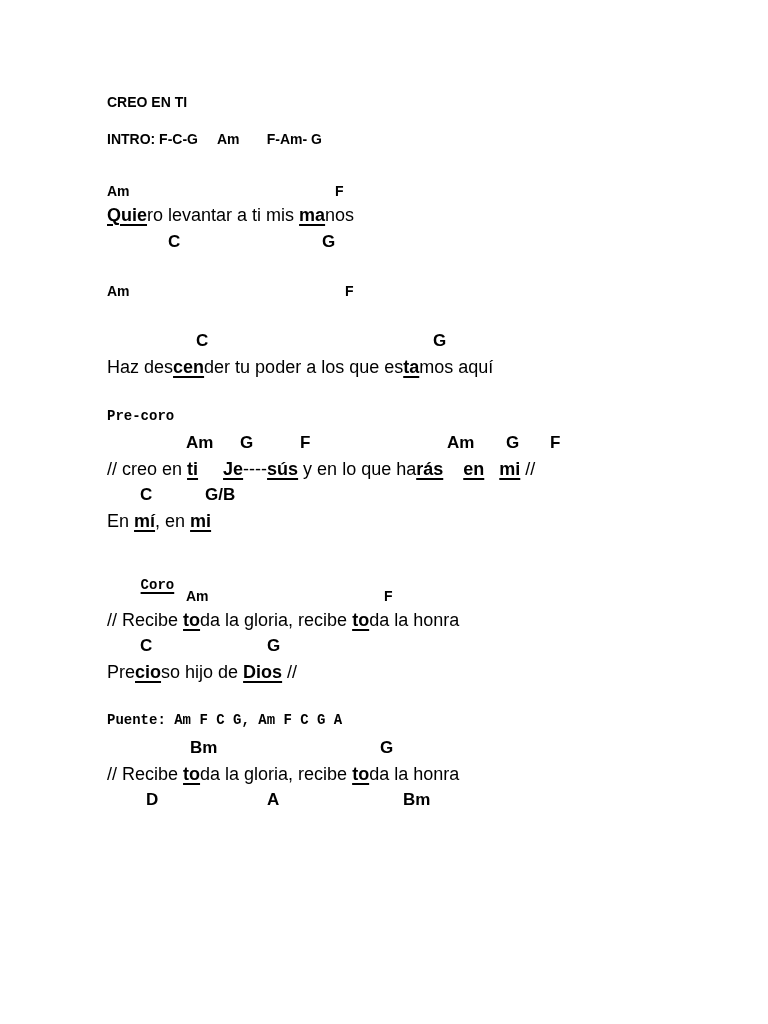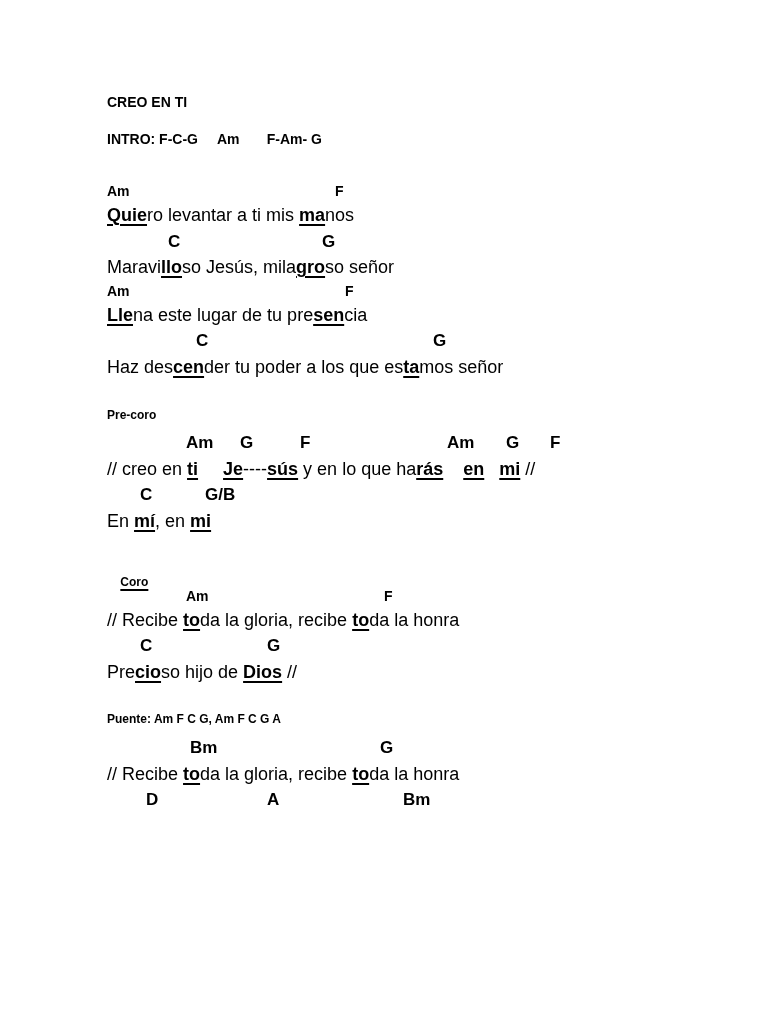--- a/index.html
+++ b/index.html
@@ -4,39 +4,37 @@
 <style>
   html, body { margin: 0; padding: 0; background: #ffffff; }
   body { width: 768px; height: 1024px; position: relative; overflow: hidden;
          font-family: "Liberation Sans", sans-serif; color: #000000; }
   .page { position: absolute; left: 0; top: 0; width: 665px; height: 1024px; background: #ffffff; }
   .line { position: absolute; white-space: pre; line-height: 1; }
   .title { font-size: 14px; font-weight: bold; }
   .chord { font-size: 14px; font-weight: bold; position: absolute; white-space: pre; line-height: 1; }
   .chord-lg { font-size: 17px; font-weight: bold; position: absolute; white-space: pre; line-height: 1; }
   .lyric { font-size: 18px; }
-  .section { font-size: 12px; font-weight: bold; }
+  .section { font-size: 14px; font-weight: bold; font-family: Liberation Mono, monospace; }
   .u { font-weight: bold; text-decoration: underline; text-decoration-thickness: 2px; text-underline-offset: 3px; }
   .b { font-weight: bold; }
 </style>
 </head>
 <body>
 
 <div class="page">
   <div class="line title" style="left:107px; top:95px;">CREO EN TI</div>
   <div class="line title" style="left:107px; top:132px;">INTRO: F-C-G     Am       F-Am- G</div>
 
   <div class="line" style="top:184px;"><span class="chord" style="left: 107px; top: 0px;">Am</span><span class="chord" style="left: 335px; top: 0px;">F</span></div>
   <div class="line lyric" style="left:107px; top:206px;"><span class="u">Quie</span><span>ro levantar a ti mis </span><span class="u">ma</span><span>nos</span></div>
   <div class="line" style="top:233px;"><span class="chord-lg" style="left: 168px; top: 0px;">C</span><span class="chord-lg" style="left: 322px; top: 0px;">G</span></div>
-  <div class="line lyric" style="left:107px; top:258px;"><span>Maravi</span><span class="u">llo</span><span>so Jesús, mila</span><span class="u">gro</span><span>so señor</span></div>
   <div class="line" style="top:284px;"><span class="chord" style="left: 107px; top: 0px;">Am</span><span class="chord" style="left: 345px; top: 0px;">F</span></div>
-  <div class="line lyric" style="left:107px; top:306px;"><span class="u">Lle</span><span>na este lugar de tu pre</span><span class="u">sen</span><span>cia</span></div>
   <div class="line" style="top:332px;"><span class="chord-lg" style="left: 196px; top: 0px;">C</span><span class="chord-lg" style="left: 433px; top: 0px;">G</span></div>
-  <div class="line lyric" style="left:107px; top:358px;"><span>Haz des</span><span class="u">cen</span><span>der tu poder a los que es</span><span class="u">ta</span><span>mos señor</span></div>
+  <div class="line lyric" style="left:107px; top:358px;"><span>Haz des</span><span class="u">cen</span><span>der tu poder a los que es</span><span class="u">ta</span><span>mos aquí</span></div>
 
   <div class="line section" style="left:107px; top:409px;">Pre-coro</div>
   <div class="line" style="top:434px;"><span class="chord-lg" style="left: 186px; top: 0px;">Am</span><span class="chord-lg" style="left: 240px; top: 0px;">G</span><span class="chord-lg" style="left: 300px; top: 0px;">F</span><span class="chord-lg" style="left: 447px; top: 0px;">Am</span><span class="chord-lg" style="left: 506px; top: 0px;">G</span><span class="chord-lg" style="left: 550px; top: 0px;">F</span></div>
   <div class="line lyric" style="left:107px; top:460px;"><span>// creo en </span><span class="u">ti</span><span>     </span><span class="u">Je</span><span>----</span><span class="u">sús</span><span> y en lo que ha</span><span class="u">rás</span><span>    </span><span class="u">en</span><span>   </span><span class="u">mi</span><span> //</span></div>
   <div class="line" style="top:486px;"><span class="chord-lg" style="left: 140px; top: 0px;">C</span><span class="chord-lg" style="left: 205px; top: 0px;">G/B</span></div>
   <div class="line lyric" style="left:107px; top:512px;"><span>En </span><span class="u">mí</span><span>, en </span><span class="u">mi</span></div>
 
   <div class="line section" style="left:107px; top:564px;">
     <span class="u">Coro</span>
   </div>

